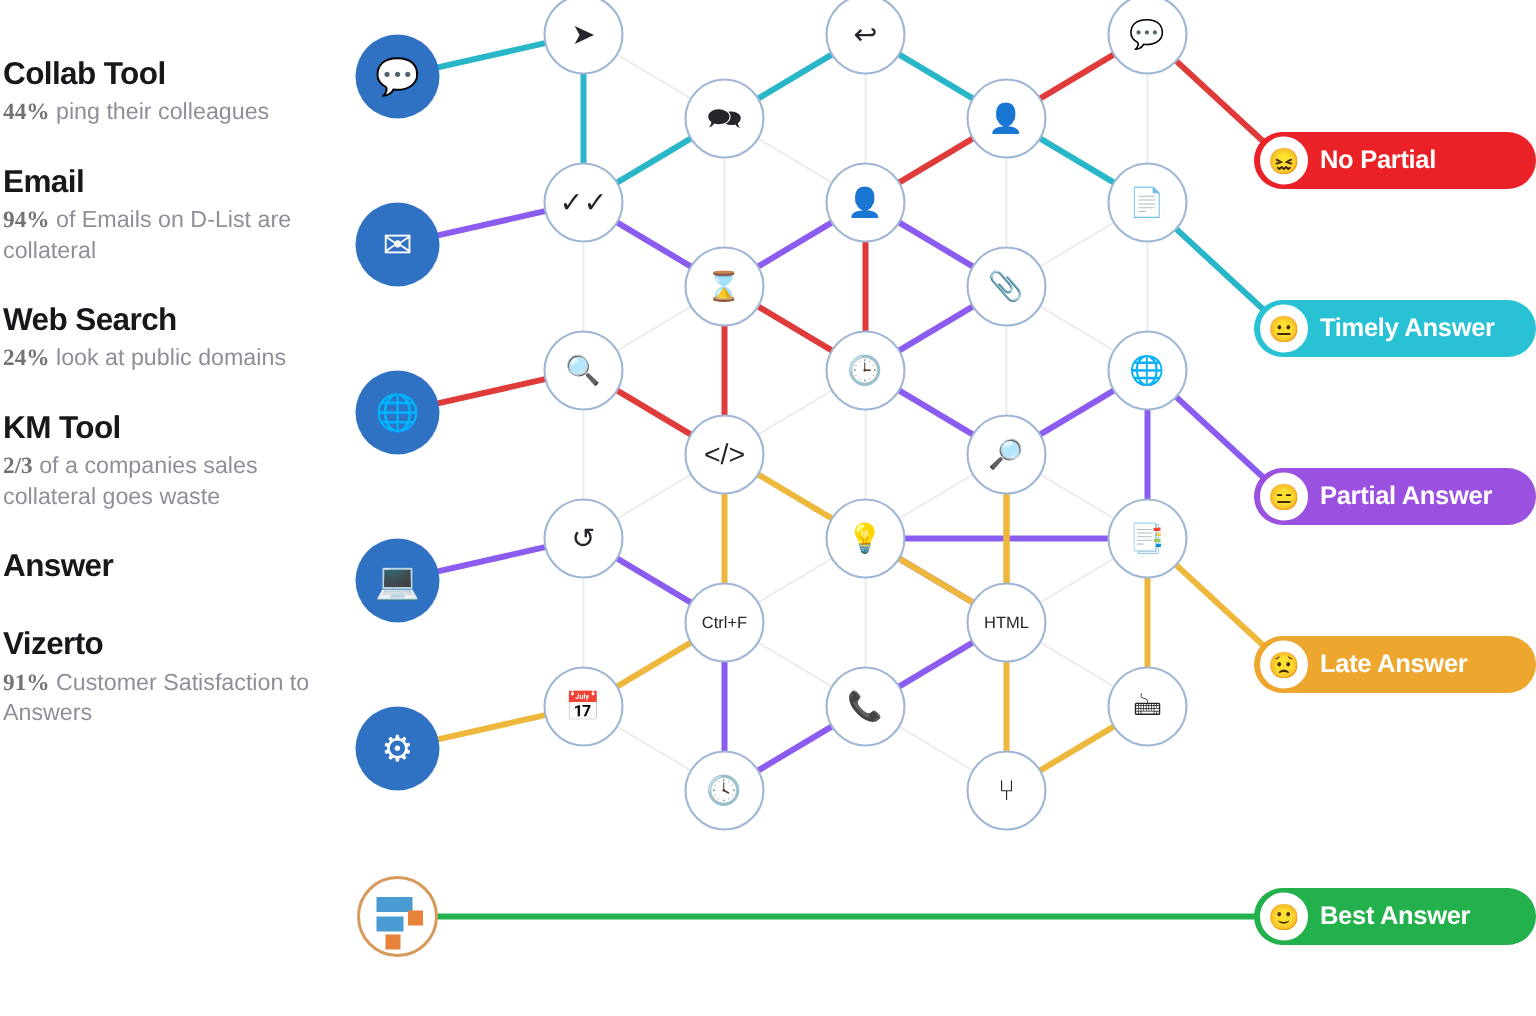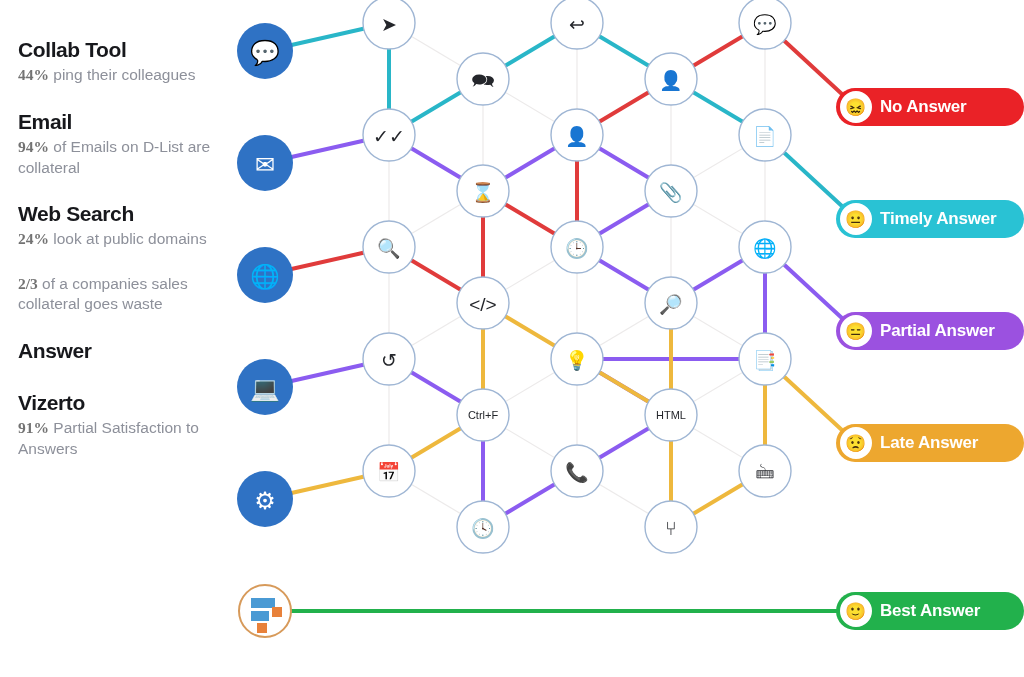--- a/index.html
+++ b/index.html
@@ -16,21 +16,21 @@
     background: #fff;
   }
 
   
   #stats {
     position: absolute;
     left: 0; top: 0;
     width: 228px; height: 677px;
     padding: 24px 8px 0 2px;
   }
-  .stat { margin-bottom: 15px; margin-left: 16px; }
+  .stat { margin-bottom: 15px; }
   .stat-title {
     font-size: 21px;
     font-weight: bold;
     color: #17181c;
     letter-spacing: -0.4px;
     margin: 0 0 3px 0;
     line-height: 1.15;
   }
   .stat-desc {
     font-size: 15.5px;
@@ -114,28 +114,29 @@
     </div>
     <div class="stat" style="margin-top:24px;">
       <div class="stat-title">Email</div>
       <div class="stat-desc"><span class="hl">94%</span><span> of Emails on D-List are collateral</span></div>
     </div>
     <div class="stat" style="margin-top:24px;">
       <div class="stat-title">Web Search</div>
       <div class="stat-desc"><span class="hl">24%</span><span> look at public domains</span></div>
     </div>
     <div class="stat" style="margin-top:24px;">
+      <div class="stat-title">KM Tool</div>
       <div class="stat-desc"><span class="hl">2/3</span><span> of a companies sales collateral goes waste</span></div>
     </div>
     <div class="stat" style="margin-top:24px;">
       <div class="stat-title">Answer</div>
     </div>
     <div class="stat" style="margin-top:28px;">
       <div class="stat-title">Vizerto</div>
-      <div class="stat-desc"><span class="hl">91%</span><span> Partial Satisfaction to Answers</span></div>
+      <div class="stat-desc"><span class="hl">91%</span><span> Customer Satisfaction to Answers</span></div>
     </div>
   </div>
 
   <svg id="net" viewBox="0 0 1024 677">
     <g id="ghost-layer">
         <line x1="389" y1="23" x2="483" y2="79" class="ghost-link"></line>
         <line x1="389" y1="23" x2="389" y2="135" class="ghost-link"></line>
         <line x1="577" y1="23" x2="483" y2="79" class="ghost-link"></line>
         <line x1="577" y1="23" x2="671" y2="79" class="ghost-link"></line>
         <line x1="577" y1="23" x2="577" y2="135" class="ghost-link"></line>
@@ -363,21 +364,21 @@
 
   <div class="viz-logo" style="left:238px; top:584px;">
     <div class="viz-bar" style="left:11px; top:12px; width:24px; height:10px;"></div>
     <div class="viz-sq" style="left:32px; top:21px; width:10px; height:10px;"></div>
     <div class="viz-bar" style="left:11px; top:25px; width:18px; height:10px;"></div>
     <div class="viz-sq" style="left:17px; top:37px; width:10px; height:10px;"></div>
   </div>
 
   <div class="pill" style="left: 836px; top: 88px; width: 188px; background: rgb(234, 34, 39);">
     <span class="face" style="color: rgb(234, 34, 39); background: rgb(255, 255, 255);">😖</span>
-    <span>No Answer</span>
+    <span>No Partial</span>
   </div>
   <div class="pill" style="left: 836px; top: 200px; width: 188px; background: rgb(41, 194, 212);">
     <span class="face" style="color: rgb(41, 194, 212); background: rgb(255, 255, 255);">😐</span>
     <span>Timely Answer</span>
   </div>
   <div class="pill" style="left: 836px; top: 312px; width: 188px; background: rgb(155, 81, 224);">
     <span class="face" style="color: rgb(155, 81, 224); background: rgb(255, 255, 255);">😑</span>
     <span>Partial Answer</span>
   </div>
   <div class="pill" style="left: 836px; top: 424px; width: 188px; background: rgb(237, 167, 47);">

